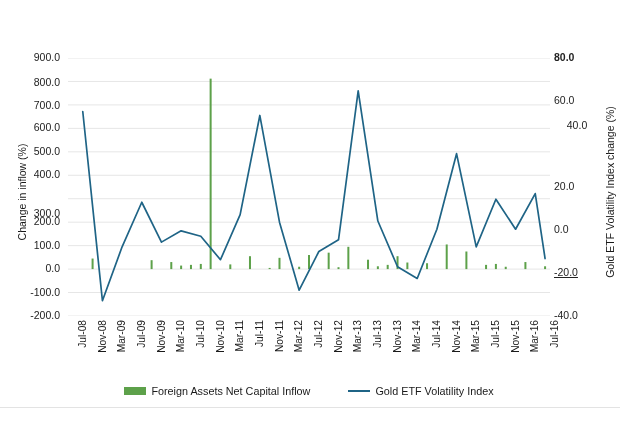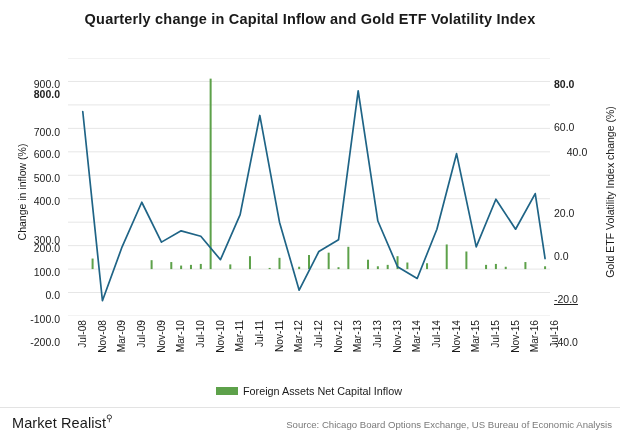--- a/index.html
+++ b/index.html
@@ -45,21 +45,20 @@
   .plot-svg { display: block; }
 
   
   .ytick {
     position: absolute;
     width: 56px;
     text-align: right;
     font-size: 10.5px;
     color: #222222;
     line-height: 11px;
-    margin-top: 27px;
   }
   .ytick-left { left: 4px; }
   .ytick-right {
     left: 554px;
     text-align: left;
     width: 46px;
   }
   .axis-title {
     position: absolute;
     font-size: 10.5px;
@@ -152,28 +151,27 @@
     font-size: 9.6px;
     color: #7a7a7a;
     white-space: nowrap;
   }
 </style>
 </head>
 <body>
 
 <div id="chart-root">
 
-  <div class="chart-title">Quarterly  change in Capital  Inflow and Gold ETF Volatility Index</div>
 
   <div class="axis-title" id="y-left-title">Change in inflow (%)</div>
   <div class="axis-title" id="y-right-title">Gold ETF Volatility Index change (%)</div>
 
   <div id="ytick-left-holder">
       <div class="ytick ytick-left" style="top: 52px;">900.0</div>
-      <div class="ytick ytick-left" style="top: 62px; font-weight: bold;">800.0</div>
+      <div class="ytick ytick-left" style="top: 77px;">800.0</div>
       <div class="ytick ytick-left" style="top: 100px;">700.0</div>
       <div class="ytick ytick-left" style="top: 122.364px;">600.0</div>
       <div class="ytick ytick-left" style="top: 145.818px;">500.0</div>
       <div class="ytick ytick-left" style="top: 169.273px;">400.0</div>
       <div class="ytick ytick-left" style="top: 208px;">300.0</div>
       <div class="ytick ytick-left" style="top: 216.182px;">200.0</div>
       <div class="ytick ytick-left" style="top: 239.636px;">100.0</div>
       <div class="ytick ytick-left" style="top: 263.091px;">0.0</div>
       <div class="ytick ytick-left" style="top: 286.545px;">-100.0</div>
       <div class="ytick ytick-left" style="top: 310px;">-200.0</div>
@@ -264,21 +262,23 @@
         </g>
       <path id="line-path" fill="none" stroke="#1f6486" stroke-width="1.7" stroke-linejoin="round" stroke-linecap="round" d="M14.76 53.48 L34.43 242.75 L54.10 188.81 L73.78 144.25 L93.45 184.12 L113.12 172.86 L132.80 178.25 L152.47 201.71 L172.14 156.68 L191.82 57.46 L211.49 164.18 L231.16 232.20 L250.84 193.50 L270.51 181.77 L290.18 32.84 L309.86 163.01 L329.53 208.75 L349.20 220.47 L368.88 171.22 L388.55 95.69 L408.22 188.81 L427.90 141.20 L447.57 171.22 L467.24 135.57 L477.08 200.54"></path>
     </svg>
   </div>
 
   <div class="legend">
     <div class="legend-item">
       <span class="swatch-bar"></span>
       <span>Foreign Assets Net Capital Inflow</span>
     </div>
+    <div class="legend-item">
+      <span class="swatch-line"></span>
+      <span>Gold ETF Volatility Index</span>
+    </div>
   </div>
 
   <div class="footer-rule"></div>
 
-  <div class="brand"><span>Market Realist</span><span class="brand-mark">⚲</span></div>
-
-  <div class="source">Source: Chicago Board Options Exchange, US Bureau of Economic Analysis</div>
+
 
 </div>
 
 </body></html>

